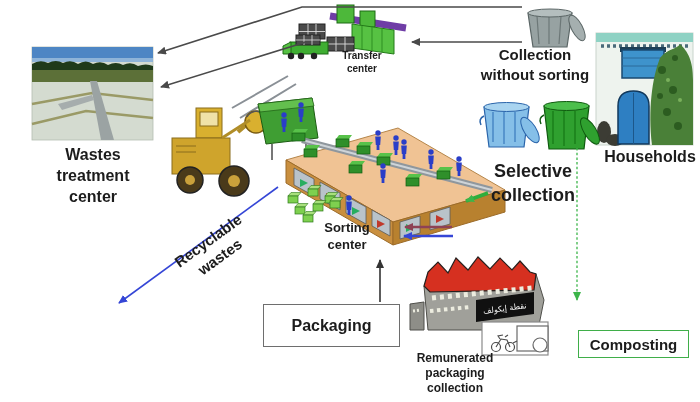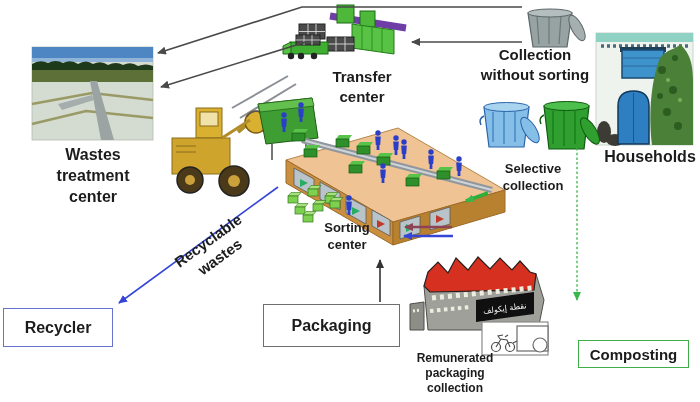--- a/index.html
+++ b/index.html
@@ -2,32 +2,32 @@
 <html><head>
 <meta charset="utf-8">
 <style>
   html,body{margin:0;padding:0;background:#fff;}
   #stage{position:relative;width:700px;height:402px;background:#fff;overflow:hidden;
          font-family:"Liberation Sans",sans-serif;}
   #scene{position:absolute;left:0;top:0;z-index:1;}
   .lbl{position:absolute;z-index:3;font-weight:700;color:#1c1c1c;text-align:center;
        white-space:pre-line;line-height:1.32;}
   #lbl-wtc{left:26px;top:144px;width:134px;font-size:16px;}
-  #lbl-transfer{left:312px;top:67px;width:100px;font-size:15px;}
+  #lbl-transfer{left:312px;top:49px;width:100px;font-size:10px;}
   #lbl-cws{left:466px;top:45px;width:138px;font-size:15px;}
   #lbl-households{left:598px;top:146px;width:104px;font-size:16px;}
-  #lbl-selective{left:486px;top:160px;width:94px;font-size:13px;}
+  #lbl-selective{left:486px;top:160px;width:94px;font-size:18px;}
   #lbl-sorting{left:306px;top:219px;width:82px;font-size:13px;}
   #lbl-recyclable{left:148px;top:229px;width:132px;font-size:15px;transform:rotate(-36deg);}
   #lbl-remunerated{left:396px;top:351px;width:118px;font-size:12px;line-height:1.25;}
   .box{position:absolute;z-index:3;background:#fff;display:flex;align-items:center;
        justify-content:center;font-weight:700;color:#1c1c1c;box-sizing:border-box;}
   #box-recycler{left:3px;top:308px;width:110px;height:39px;border:1.6px solid #6673cf;font-size:16px;}
   #box-packaging{left:263px;top:304px;width:137px;height:43px;border:1.6px solid #6e6e6e;font-size:16px;}
-  #box-composting{left:578px;top:340px;width:111px;height:28px;border:1.6px solid #3fae49;font-size:15px;}
+  #box-composting{left:578px;top:330px;width:111px;height:28px;border:1.6px solid #3fae49;font-size:15px;}
 </style>
 </head>
 <body>
 
 <div id="stage">
 
 <svg id="scene" width="700" height="402" viewBox="0 0 700 402">
   <defs>
     <marker id="ah-gray" markerUnits="userSpaceOnUse" markerWidth="10" markerHeight="9" refX="8" refY="4" orient="auto">
           <path d="M0,0 L9,4 L0,8 Z" fill="#4a4a4a"></path>
@@ -239,17 +239,16 @@
 <div class="lbl" id="lbl-selective">Selective
 collection</div>
 <div class="lbl" id="lbl-sorting">Sorting
 center</div>
 <div class="lbl" id="lbl-recyclable">Recyclable
 wastes</div>
 <div class="lbl" id="lbl-remunerated">Remunerated
 packaging
 collection</div>
 
-<div class="box" id="box-recycler">Recycler</div>
 <div class="box" id="box-packaging">Packaging</div>
 <div class="box" id="box-composting">Composting</div>
 
 </div>
 
 </body></html>

